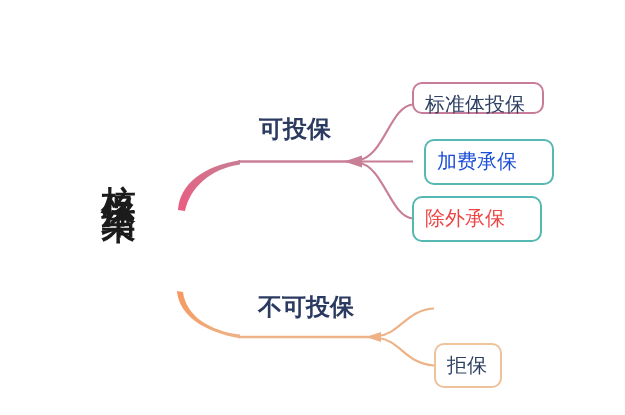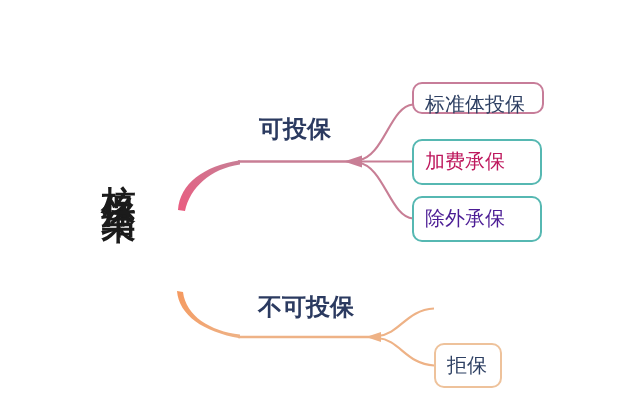--- a/index.html
+++ b/index.html
@@ -66,17 +66,17 @@
     <path d="M 378,336 C 400,334 406,310 434,308.5" fill="none" stroke-width="2.2" stroke="#eeb286"></path>
     <path d="M 378,338 C 400,340 406,364 434,365.5" fill="none" stroke-width="2.2" stroke="#eeb286"></path>
   </svg>
 
   <div class="root-title" style="color: rgb(27, 27, 27);">核保结果</div>
 
   <div class="branch-label label-bottom" style="color: rgb(43, 58, 96);">不可投保</div>
   <div class="branch-label label-top" style="color: rgb(43, 58, 96);">可投保</div>
 
   <div class="node-box b1" style="border-color: rgb(199, 125, 153); color: rgb(46, 64, 99);">标准体投保</div>
-  <div class="node-box b2" style="border-color: rgb(86, 184, 178); color: #be185d;">加费承保</div>
-  <div class="node-box b3" style="border-color: rgb(86, 184, 178); color: #4c1d95;">除外承保</div>
+  <div class="node-box b2" style="border-color: rgb(86, 184, 178); color: #1d4ed8; margin-left: 12px;">加费承保</div>
+  <div class="node-box b3" style="border-color: rgb(86, 184, 178); color: #ef4444;">除外承保</div>
   <div class="node-box b5" style="border-color: rgb(238, 194, 155); color: rgb(46, 64, 99);">拒保</div>
 
 </div>
 
 </body></html>

